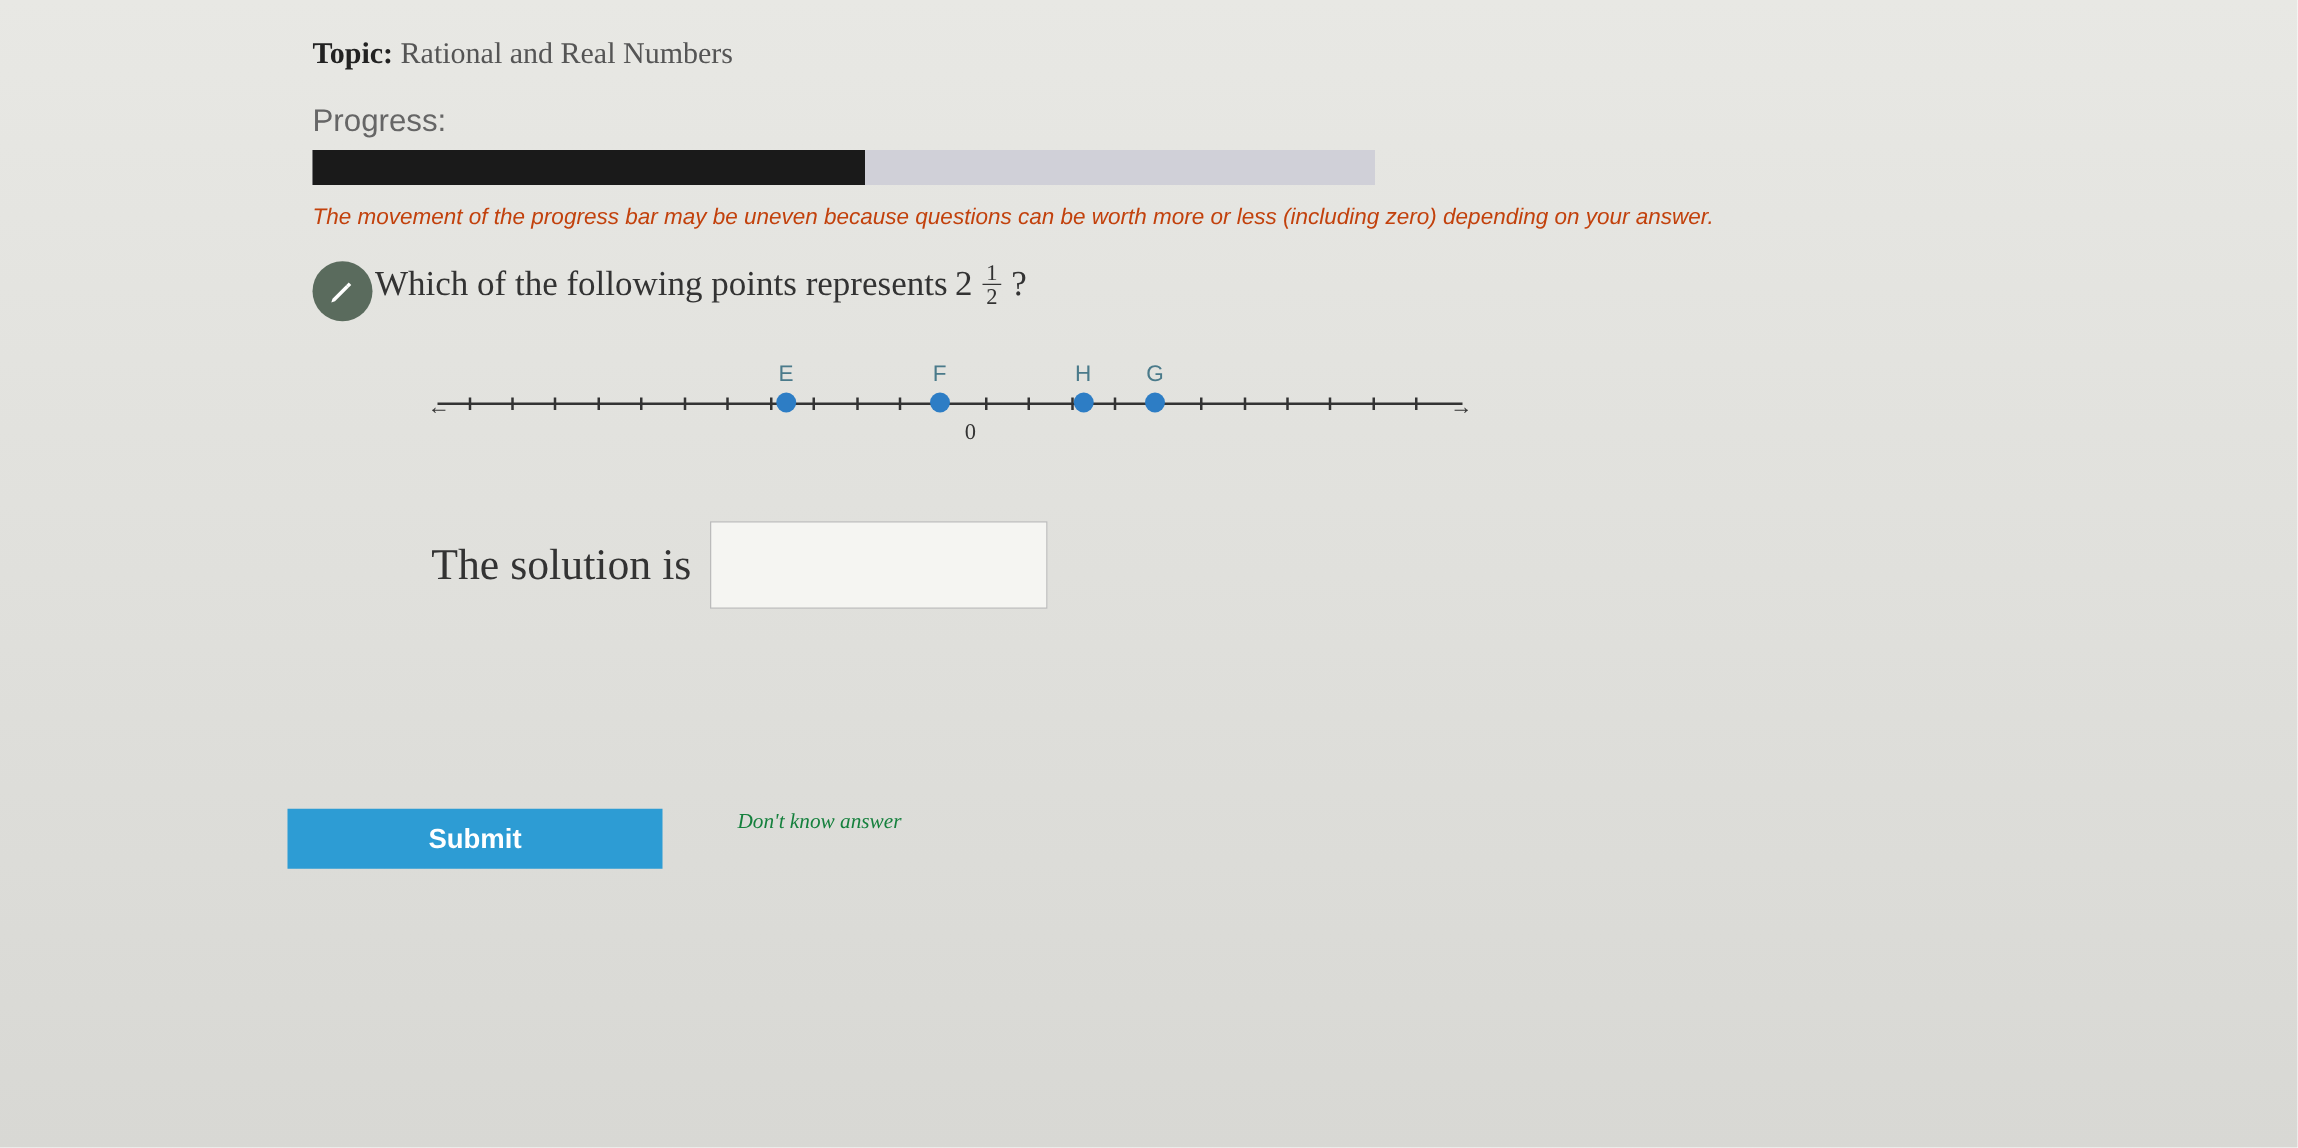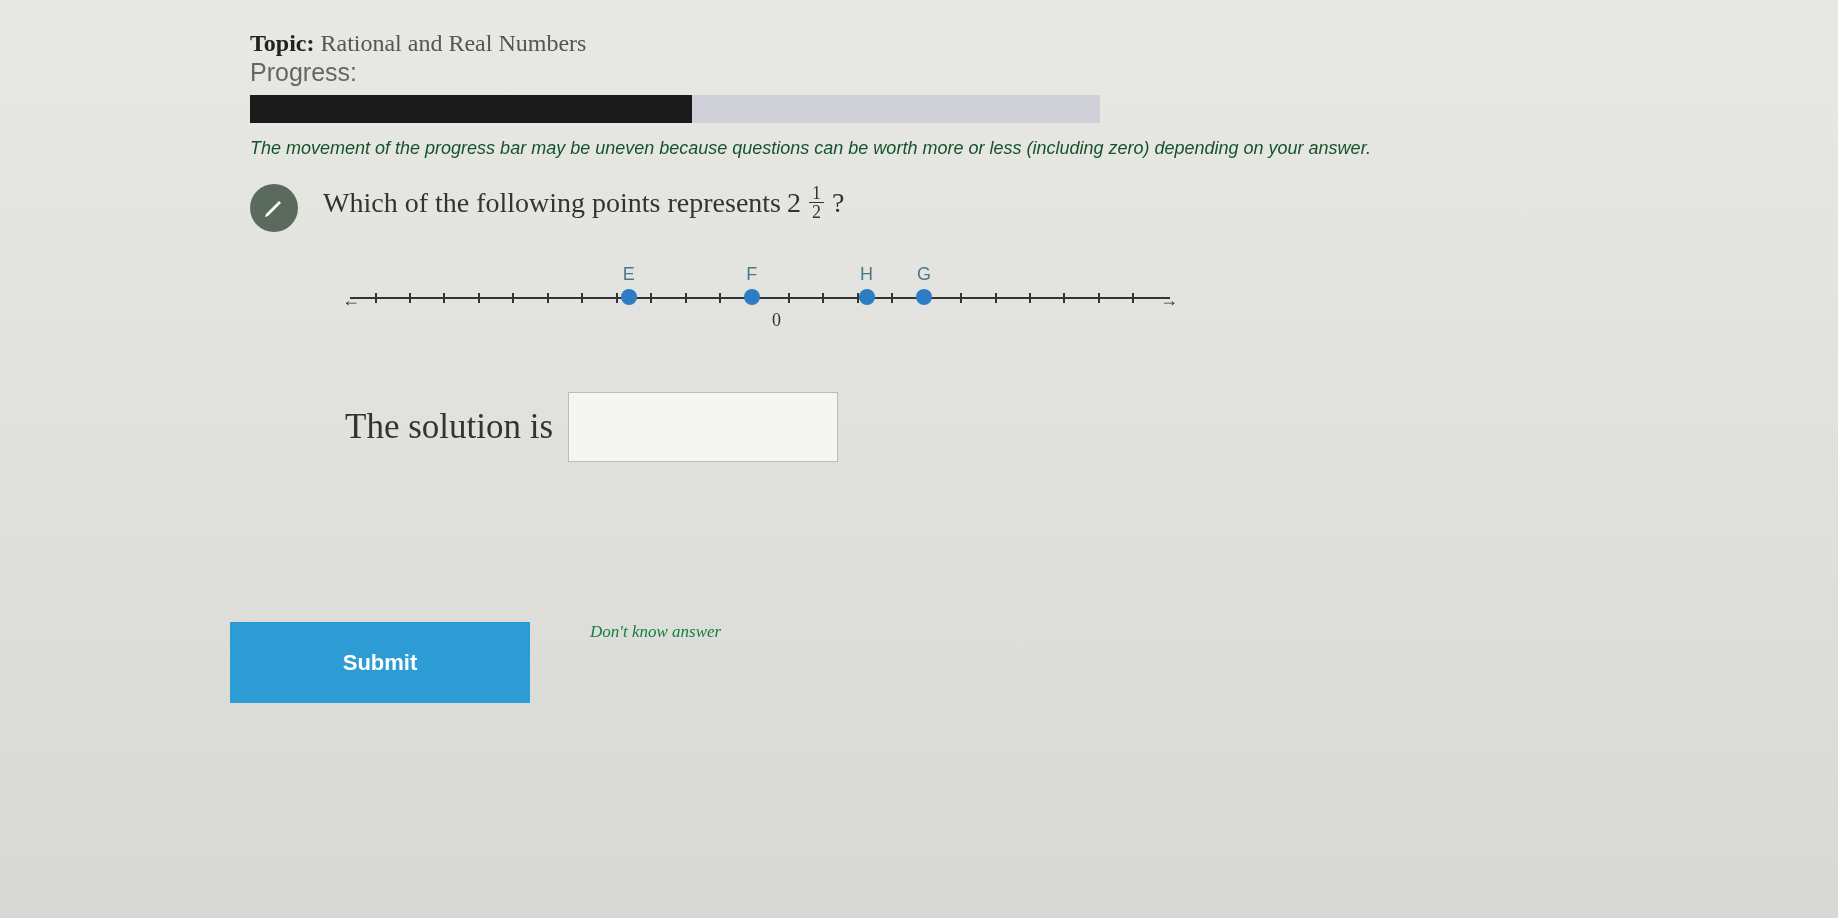--- a/index.html
+++ b/index.html
@@ -12,21 +12,21 @@
       background: linear-gradient(to bottom, #e8e8e4, #d8d8d4);
       min-height: 100vh;
       padding: 30px 250px 40px 250px;
       color: #333;
     }
     .header-section {
       margin-bottom: 15px;
     }
     .topic-line {
       font-size: 24px;
-      margin-bottom: 1px;
+      margin-bottom: 26px;
     }
     .topic-label {
       font-weight: bold;
       color: #222;
     }
     .topic-value {
       color: #555;
     }
     .progress-label {
       font-size: 25px;
@@ -42,28 +42,28 @@
       margin-bottom: 15px;
     }
     .progress-fill {
       height: 100%;
       background: #1a1a1a;
       width: 52%;
     }
     .progress-note {
       font-style: italic;
       font-size: 18px;
-      color: #14532d;
+      color: #c2410c;
       font-family: Arial, sans-serif;
       margin-bottom: 25px;
     }
     .question-section {
       display: flex;
       align-items: flex-start;
-      gap: 25px;
+      gap: 2px;
       margin-bottom: 20px;
     }
     .question-icon {
       width: 48px;
       height: 48px;
       border-radius: 50%;
       background: #5a6b5d;
       display: flex;
       align-items: center;
       justify-content: center;
@@ -179,21 +179,21 @@
       border: none;
       font-family: Arial, sans-serif;
       font-weight: bold;
       font-size: 22px;
       cursor: pointer;
       color: white;
     }
     .btn-submit {
       background: #2d9cd4;
       width: 300px;
-      height: 81px;
+      height: 48px;
     }
     .pass-group {
       display: flex;
       flex-direction: column;
       gap: 10px;
     }
     .btn-pass {
       background: #6b7280;
       width: 150px;
       height: 56px;

